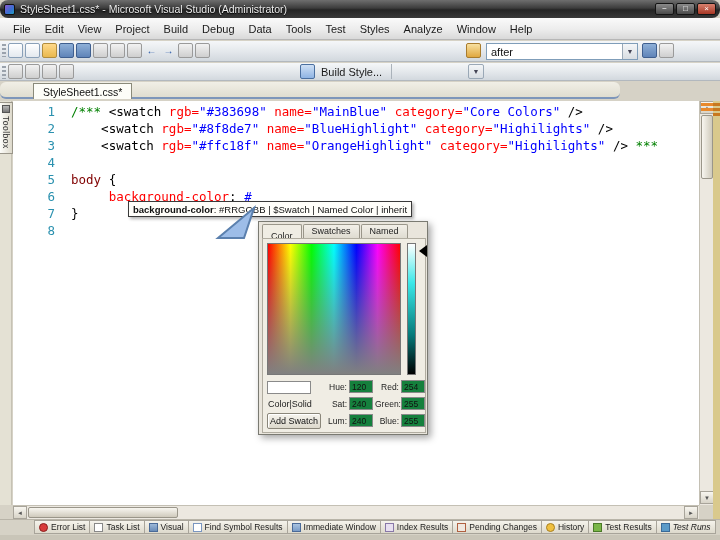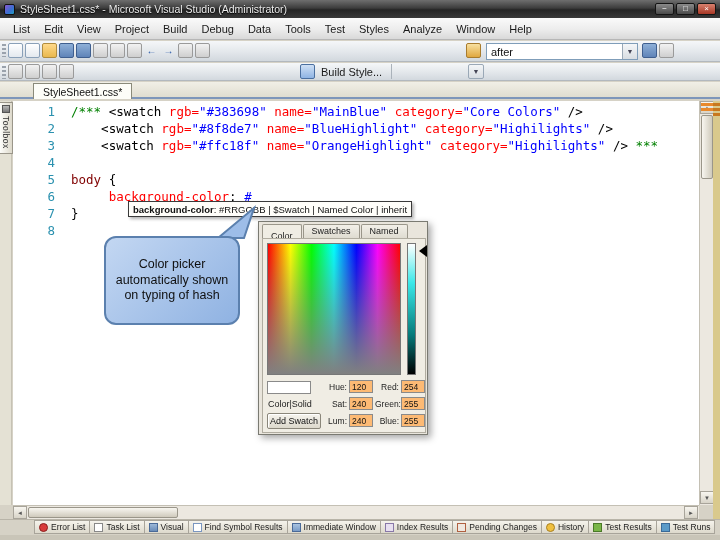--- a/index.html
+++ b/index.html
@@ -3,21 +3,21 @@
 <meta charset="utf-8">
 <style>
   html,body{margin:0;padding:0;}
   #screen{position:relative;width:720px;height:540px;overflow:hidden;background:#d6d2c6;
           font-family:"Liberation Sans",sans-serif;-webkit-font-smoothing:antialiased;}
   #screen *{box-sizing:border-box;}
 
   
   .titlebar{position:absolute;left:0;top:0;width:720px;height:18px;
     background:linear-gradient(#6e6e6e,#3c3c3c 45%,#242424 55%,#383838);
-    display:flex;align-items:center;padding:0 4px;}
+    display:flex;align-items:center;padding:0 4px;border-radius:8px;}
   .vs-logo{width:11px;height:11px;margin-right:5px;border-radius:2px;
     background:linear-gradient(135deg,#8a5ad0,#3a6fd0 60%,#20a0c0);border:1px solid #111;}
   .title-text{font-size:10.5px;color:#ececec;text-shadow:0 1px 1px #000;white-space:nowrap;flex:1;}
   .winbtns{display:flex;gap:2px;}
   .winbtn{width:19px;height:12px;border:1px solid #141414;border-radius:2px;
     background:linear-gradient(#8a8a8a,#4a4a4a);color:#fff;font-size:8px;line-height:10px;text-align:center;}
   .winbtn.close{background:linear-gradient(#d8806e,#a83826);}
 
   
   .menubar{position:absolute;left:0;top:18px;width:720px;height:22px;
@@ -46,22 +46,22 @@
   .combo{position:absolute;height:17px;background:#fff;border:1px solid #7f9db9;
     font-size:11px;color:#111;display:flex;align-items:center;padding-left:4px;}
   .combo .arrow{margin-left:auto;width:15px;height:15px;background:linear-gradient(#f4f6f8,#d8dde2);
     border-left:1px solid #9aa8b6;display:flex;align-items:center;justify-content:center;font-size:7px;color:#445;}
   .tb-label{font-size:11px;color:#1a1a1a;margin:0 4px;white-space:nowrap;}
   .drop-btn{position:absolute;top:2px;width:16px;height:15px;border:1px solid #9aa8b6;border-radius:2px;
     background:linear-gradient(#f4f6f8,#d8dde2);font-size:7px;color:#445;
     display:flex;align-items:center;justify-content:center;}
 
   
-  .tabstrip{position:absolute;left:0;top:82px;width:720px;height:17px;
-    background:linear-gradient(#f1efe6,#e0ddd0);border-bottom:2px solid #7e96ba;}
+  .tabstrip{position:absolute;left:0;top:82px;width:620px;height:17px;
+    background:linear-gradient(#f1efe6,#e0ddd0);border-bottom:2px solid #7e96ba;border-radius:6px;}
   .doc-tab{position:absolute;left:33px;top:1px;height:16px;background:#fdfdf8;
     border:1px solid #8a8a7a;border-bottom:none;font-size:10.5px;color:#111;
     display:flex;align-items:center;padding:0 9px;}
 
   
   .left-strip{position:absolute;left:0;top:101px;width:12px;height:404px;background:#e4e1d4;border-right:1px solid #c6c2b4;}
   .toolbox-tab{position:absolute;left:0;top:102px;width:13px;height:52px;
     background:linear-gradient(to right,#fdfdfa,#ddd9cb);border:1px solid #9a968a;border-left:none;
     display:flex;flex-direction:column;align-items:center;padding-top:2px;}
   .toolbox-ico{width:8px;height:8px;background:linear-gradient(#b8b8b8,#787878);border:1px solid #555;margin-bottom:3px;}
@@ -88,21 +88,21 @@
   .hsb-btn{position:absolute;top:0;width:14px;height:13px;background:linear-gradient(#f8f6f0,#d8d4c8);
     border:1px solid #a8a49a;font-size:6px;color:#555;display:flex;align-items:center;justify-content:center;}
   .h-thumb{position:absolute;left:15px;top:1px;width:150px;height:11px;
     background:linear-gradient(#f8f6f0,#cfcabc);border:1px solid #9a968a;border-radius:2px;}
 
   
   .bottom-bar{position:absolute;left:0;top:519px;width:720px;height:16px;background:#d6d2c6;border-top:1px solid #b8b4a8;}
   .bottom-tabs{position:absolute;left:34px;top:520px;height:14px;display:flex;}
   .btab{display:flex;align-items:center;gap:3px;padding:0 4px;font-size:8.5px;color:#222;white-space:nowrap;
     background:linear-gradient(#f5f3ec,#ddd9cc);border:1px solid #a8a49a;border-right:none;}
-  .btab:last-child{border-right:1px solid #a8a49a;}
+  .btab:last-child{border-right:1px solid #a8a49a;font-style:italic;}
   .bt-ico{width:9px;height:9px;flex:none;}
   .i-error{background:#d83b3b;border-radius:50%;border:1px solid #8a1f1f;}
   .i-task{background:#fff;border:1px solid #888;}
   .i-output{background:linear-gradient(#9db8d8,#6a8cb8);border:1px solid #4a6a98;}
   .i-findsym{background:#fff;border:1px solid #7a96c0;}
   .i-immediate{background:linear-gradient(#aac4e0,#7a9cc8);border:1px solid #4a6a98;}
   .i-index{background:#e8e0f0;border:1px solid #8878a8;}
   .i-pending{background:#f0e8e0;border:1px solid #b06040;}
   .i-history{background:#f0c040;border-radius:50%;border:1px solid #a88020;}
   .i-testres{background:#7ab648;border:1px solid #4a7a28;}
@@ -134,21 +134,21 @@
     font-size:9px;font-family:"Liberation Sans",sans-serif;padding:0 2px;}
   .cp-mode{position:absolute;left:5px;top:160px;font-size:9px;color:#222;}
   .cp-add{position:absolute;left:4px;top:174px;width:54px;height:16px;font-size:9px;color:#111;
     background:linear-gradient(#f6f4ee,#dcd8cc);border:1px solid #8a867a;border-radius:2px;
     display:flex;align-items:center;justify-content:center;box-shadow:inset 1px 1px 0 #fff;}
   .cp-col{position:absolute;top:141px;display:flex;flex-direction:column;gap:4px;}
   .cp-col.hsl{left:60px;}
   .cp-col.rgb{left:112px;}
   .cp-row{display:flex;align-items:center;height:13px;}
   .cp-lab{display:inline-block;width:24px;text-align:right;font-size:8.5px;color:#222;margin-right:2px;}
-  .cp-val{display:inline-block;width:24px;height:13px;background:#fdba74;border:1px solid #8a8a8a;
+  .cp-val{display:inline-block;width:24px;height:13px;background:#15803d;border:1px solid #8a8a8a;
     font-size:8.5px;color:#111;padding:1px 2px;}
 
   
   .callout{position:absolute;left:104px;top:236px;width:136px;height:89px;z-index:7;
     background:linear-gradient(135deg,#c3d7f2,#8fb2e2);border:2px solid #5b80ae;border-radius:12px;
     display:flex;align-items:center;justify-content:center;text-align:center;
     font-size:12.5px;color:#101010;padding:4px;line-height:1.25;}
   .callout-tail{position:absolute;left:206px;top:204px;z-index:7;}
 </style>
 </head>
@@ -160,21 +160,21 @@
     <span class="vs-logo"></span>
     <span class="title-text">StyleSheet1.css* - Microsoft Visual Studio (Administrator)</span>
     <span class="winbtns">
       <span class="winbtn">−</span>
       <span class="winbtn">□</span>
       <span class="winbtn close">×</span>
     </span>
   </div>
 
   <div class="menubar">
-      <span class="menu-item">List</span>
+      <span class="menu-item">File</span>
       <span class="menu-item">Edit</span>
       <span class="menu-item">View</span>
       <span class="menu-item">Project</span>
       <span class="menu-item">Build</span>
       <span class="menu-item">Debug</span>
       <span class="menu-item">Data</span>
       <span class="menu-item">Tools</span>
       <span class="menu-item">Test</span>
       <span class="menu-item">Styles</span>
       <span class="menu-item">Analyze</span>
@@ -357,15 +357,14 @@
             <span class="cp-lab">Blue:</span>
             <span class="cp-val">255</span>
           </div>
         </div>
     </div>
   </div>
 
   <svg class="callout-tail" width="58" height="38">
     <polygon points="48,4 12,34 38,34" fill="#9dbde8" stroke="#5b80ae" stroke-width="2"></polygon>
   </svg>
-  <div class="callout">Color picker automatically shown on typing of hash</div>
 
 </div>
 
 </body></html>

